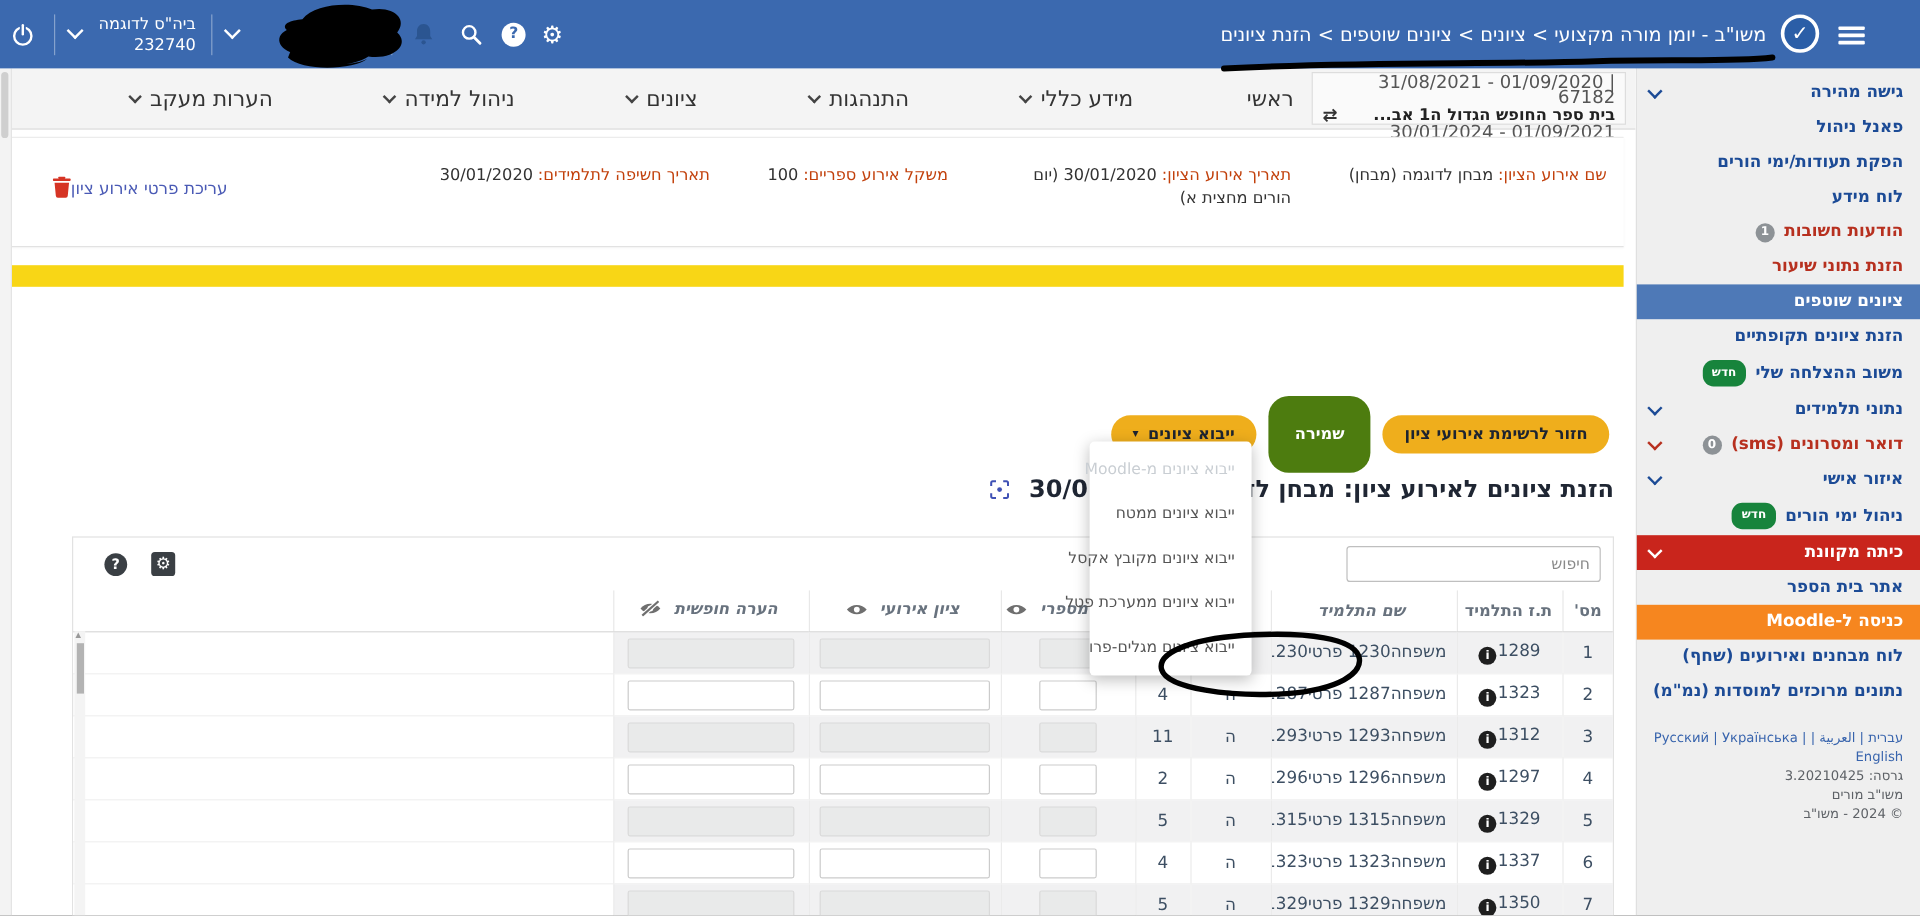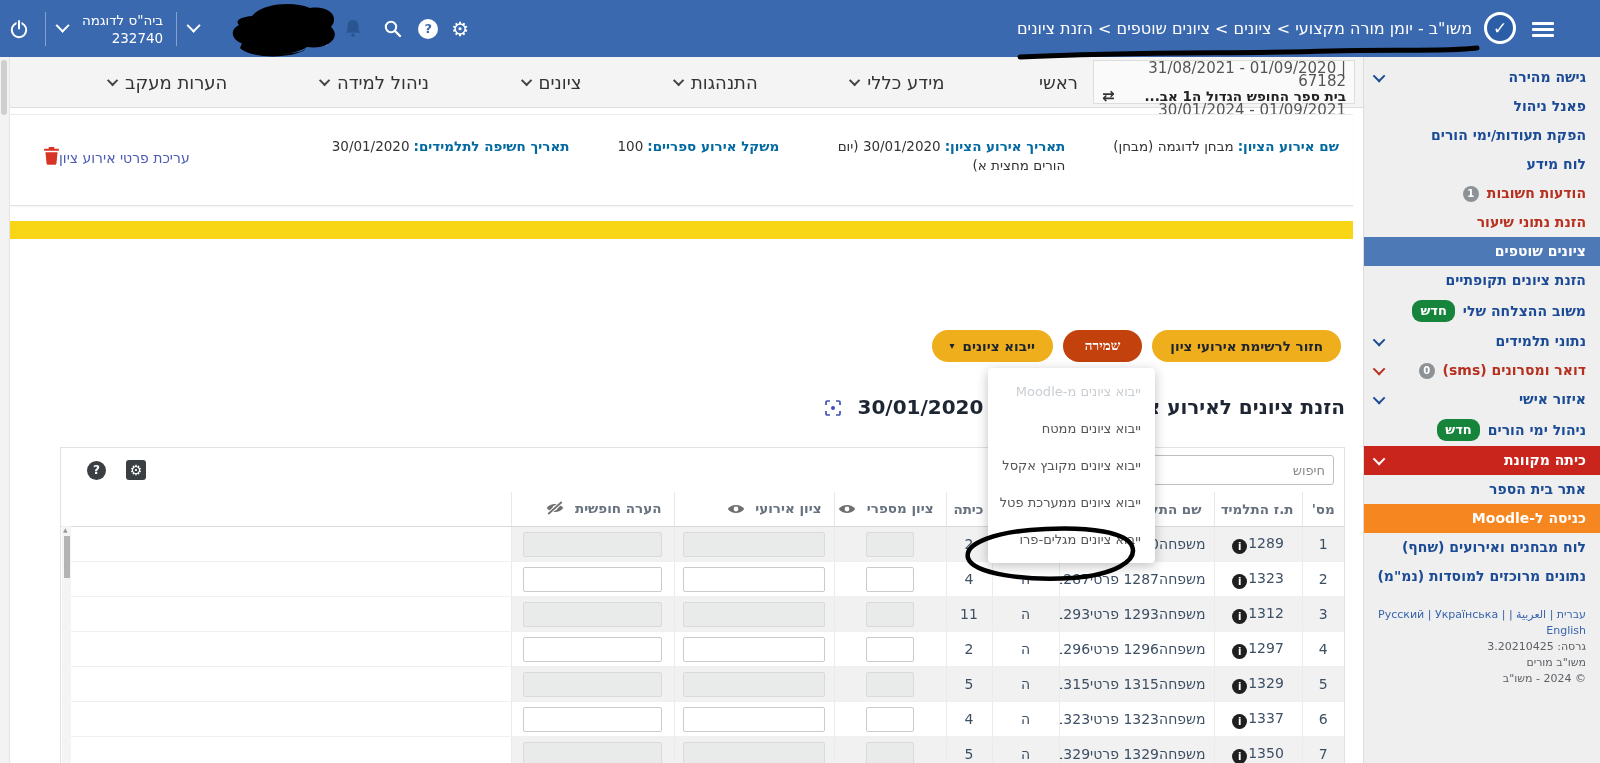--- a/index.html
+++ b/index.html
@@ -23,70 +23,70 @@
   
   .sidebar{position:absolute;top:57px;right:0;width:237px;bottom:0;background:#efefef;border-left:1px solid #dcdcdc;padding-top:6px;box-sizing:border-box;}
   .sb-item{display:flex;align-items:center;gap:8px;padding:5px 14px 5px 10px;font-size:14px;font-weight:600;color:#1c4b96;cursor:pointer;line-height:19px;}
   .sb-item .chev{width:7px;height:7px;}
   .sb-chevron{margin-right:auto;margin-left:2px;}
   .sb-item.red{color:#b7301f;}
   .sb-item.selected{background:#4e79b7;color:#fff;}
   .sb-item.redbg{background:#c9251c;color:#fff;}
   .sb-item.orangebg{background:#f6861f;color:#fff;}
   .sb-badge{background:#8d9296;color:#fff;border-radius:50%;width:16px;height:16px;line-height:16px;text-align:center;font-size:10px;font-weight:700;flex:0 0 auto;}
-  .sb-new{background:#17843c;color:#fff;border-radius:9px;padding:1px 8px 2px;font-size:13px;font-weight:700;flex:0 0 auto;}
+  .sb-new{background:#17843c;color:#fff;border-radius:9px;padding:1px 8px 2px;font-size:10px;font-weight:700;flex:0 0 auto;}
   .sb-footer{padding:16px 14px 0 8px;font-size:11px;color:#5d6166;text-align:right;line-height:16px;}
   .sb-langs{color:#3864ad;}
   
   .main{position:absolute;top:57px;left:0;right:237px;bottom:0;background:#fff;overflow:hidden;}
   .page-sb{position:absolute;left:0;top:0;bottom:0;width:9px;background:#f3f3f3;border-right:1px solid #e4e4e4;z-index:5;}
   .page-sb .thumb{position:absolute;top:3px;left:1px;width:6px;height:55px;background:#cfcfcf;border-radius:3px;}
   .tabs-row{position:absolute;top:0;left:0;right:0;height:50px;background:#f4f4f4;border-bottom:1px solid #ddd;}
   .tabs{position:absolute;right:285px;left:110px;top:0;height:50px;display:flex;justify-content:space-between;align-items:center;}
   .tab{display:flex;align-items:center;gap:7px;font-size:18px;color:#333;cursor:pointer;}
   .tab .chev{width:6px;height:6px;color:#444;}
   .school-info{position:absolute;right:8px;top:3px;width:262px;height:44px;background:#fafafa;border:1px solid #ddd;text-align:right;padding:1px 8px;box-sizing:border-box;}
   .si-dates{font-size:15px;color:#555;direction:ltr;text-align:right;line-height:13px;}
   .si-name{font-size:13.5px;font-weight:700;color:#222;line-height:16px;display:flex;align-items:center;}
   .si-swap{margin-right:auto;font-size:15px;color:#333;font-weight:700;}
   
   .event-card{position:absolute;top:57px;left:10px;right:10px;height:90px;background:#fff;border-top:1px solid #ececec;border-bottom:1px solid #e2e2e2;box-shadow:0 1px 2px rgba(0,0,0,.04);}
   .ev-fields{display:flex;gap:48px;padding:22px 14px 0;}
   .ev-field{font-size:13.5px;color:#333;line-height:19px;}
   .ev-field.wrap{max-width:238px;}
-  .ev-label{font-weight:700;color:#0369a1;margin-left:4px;}
+  .ev-label{font-weight:400;color:#c2410c;margin-left:4px;}
   .ev-actions{position:absolute;left:34px;top:32px;display:flex;align-items:center;}
   .ev-edit{color:#4a5ab5;font-size:14px;cursor:pointer;}
   
   .warning{position:absolute;top:164px;left:10px;right:10px;background:#F8D616;color:#222;padding:9px 16px;box-sizing:border-box;font-size:14px;line-height:19.5px;}
   .warning .bold{font-weight:700;}
   
   .actions{position:absolute;top:273px;right:22px;display:flex;gap:10px;align-items:center;}
   .btn{border:none;border-radius:17px;padding:8px 18px;font-size:13.5px;font-weight:600;cursor:pointer;font-family:inherit;display:flex;align-items:center;gap:8px;}
   .btn-amber{background:#EFAE1C;color:#1d2430;}
-  .btn-save{background:#c2410c;color:#fff;padding:8px 22px;font-family:Liberation Serif, serif;}
+  .btn-save{background:#4d7c0f;color:#fff;padding:24px 22px;}
   .caret{font-size:10px;line-height:10px;}
   
   .page-heading{position:absolute;top:338px;right:18px;left:0;text-align:right;font-size:20px;font-weight:700;color:#1f2633;}
   .target-icon{display:inline-block;vertical-align:middle;margin-right:10px;}
   
-  .dropdown{position:absolute;top:311px;left:988px;width:167px;background:#fff;border-radius:4px;box-shadow:0 3px 12px rgba(0,0,0,.25);padding:5px 0;z-index:40;}
+  .dropdown{position:absolute;top:311px;left:908px;width:135px;background:#fff;border-radius:4px;box-shadow:0 3px 12px rgba(0,0,0,.25);padding:5px 0;z-index:40;}
   .dd-item{padding:11px 14px;font-size:13px;color:#555;cursor:pointer;white-space:nowrap;}
   .dd-item.disabled{color:#c9ced3;cursor:default;}
   
   .table-card{position:absolute;top:390px;left:60px;right:18px;bottom:-6px;background:#fff;border:1px solid #e2e2e2;box-sizing:border-box;}
   .table-toolbar{height:44px;display:flex;justify-content:space-between;align-items:center;padding:0 10px;}
   .search-input{width:212px;height:30px;border:1px solid #bfbfbf;border-radius:3px;padding:0 8px;font-size:13px;color:#333;background:#fff;box-sizing:border-box;font-family:inherit;}
   .search-input::placeholder{color:#8a8a8a;}
   .toolbar-icons{display:flex;gap:20px;align-items:center;margin-left:16px;}
   .help-circle{width:19px;height:19px;border-radius:50%;background:#3a3f44;color:#fff;font-size:12px;font-weight:700;display:flex;align-items:center;justify-content:center;cursor:pointer;}
   .gear-box{width:20px;height:20px;border-radius:3px;background:#3a3f44;color:#fff;font-size:14px;display:flex;align-items:center;justify-content:center;cursor:pointer;}
   table.grades{width:100%;border-collapse:collapse;table-layout:fixed;}
   .grades th{font-size:13.5px;color:#68727e;font-weight:700;padding:8px 8px;border-bottom:1px solid #d9d9d9;border-left:1px solid #e8e8e8;text-align:center;white-space:nowrap;}
-  .grades th.h-right{text-align:right;padding-right:12px;}
+  .grades th.h-right{text-align:center;padding-right:12px;font-style:italic;}
   .grades th .eye{vertical-align:-2px;margin-right:6px;}
   .grades td{height:30px;padding:2px 8px;font-size:14px;color:#3d4f63;border-left:1px solid #ebebeb;border-bottom:1px solid #f0f0f0;text-align:center;overflow:hidden;white-space:nowrap;}
   .grades th.c-fill,.grades td.c-fill{border-left:none;}
   .grades tr.odd td{background:#f1f1f2;}
   .grades tr.odd td.c-fill{background:#fff;}
   .grades td.c-name{text-align:right;}
   .info-i{display:inline-block;width:15px;height:15px;border-radius:50%;background:#1f1f1f;color:#fff;font-size:10px;font-weight:700;line-height:15px;text-align:center;vertical-align:-2px;margin-right:1px;}
   .g-in{height:25px;border:1px solid #cbcbcb;border-radius:2px;background:#fff;box-sizing:border-box;font-family:inherit;padding:0 5px;font-size:13px;}
   tr.odd .g-in{background:#e9eaea;border-color:#dadada;}
   .in-num{width:48px;}.in-verbal{width:142px;}.in-note{width:139px;}

